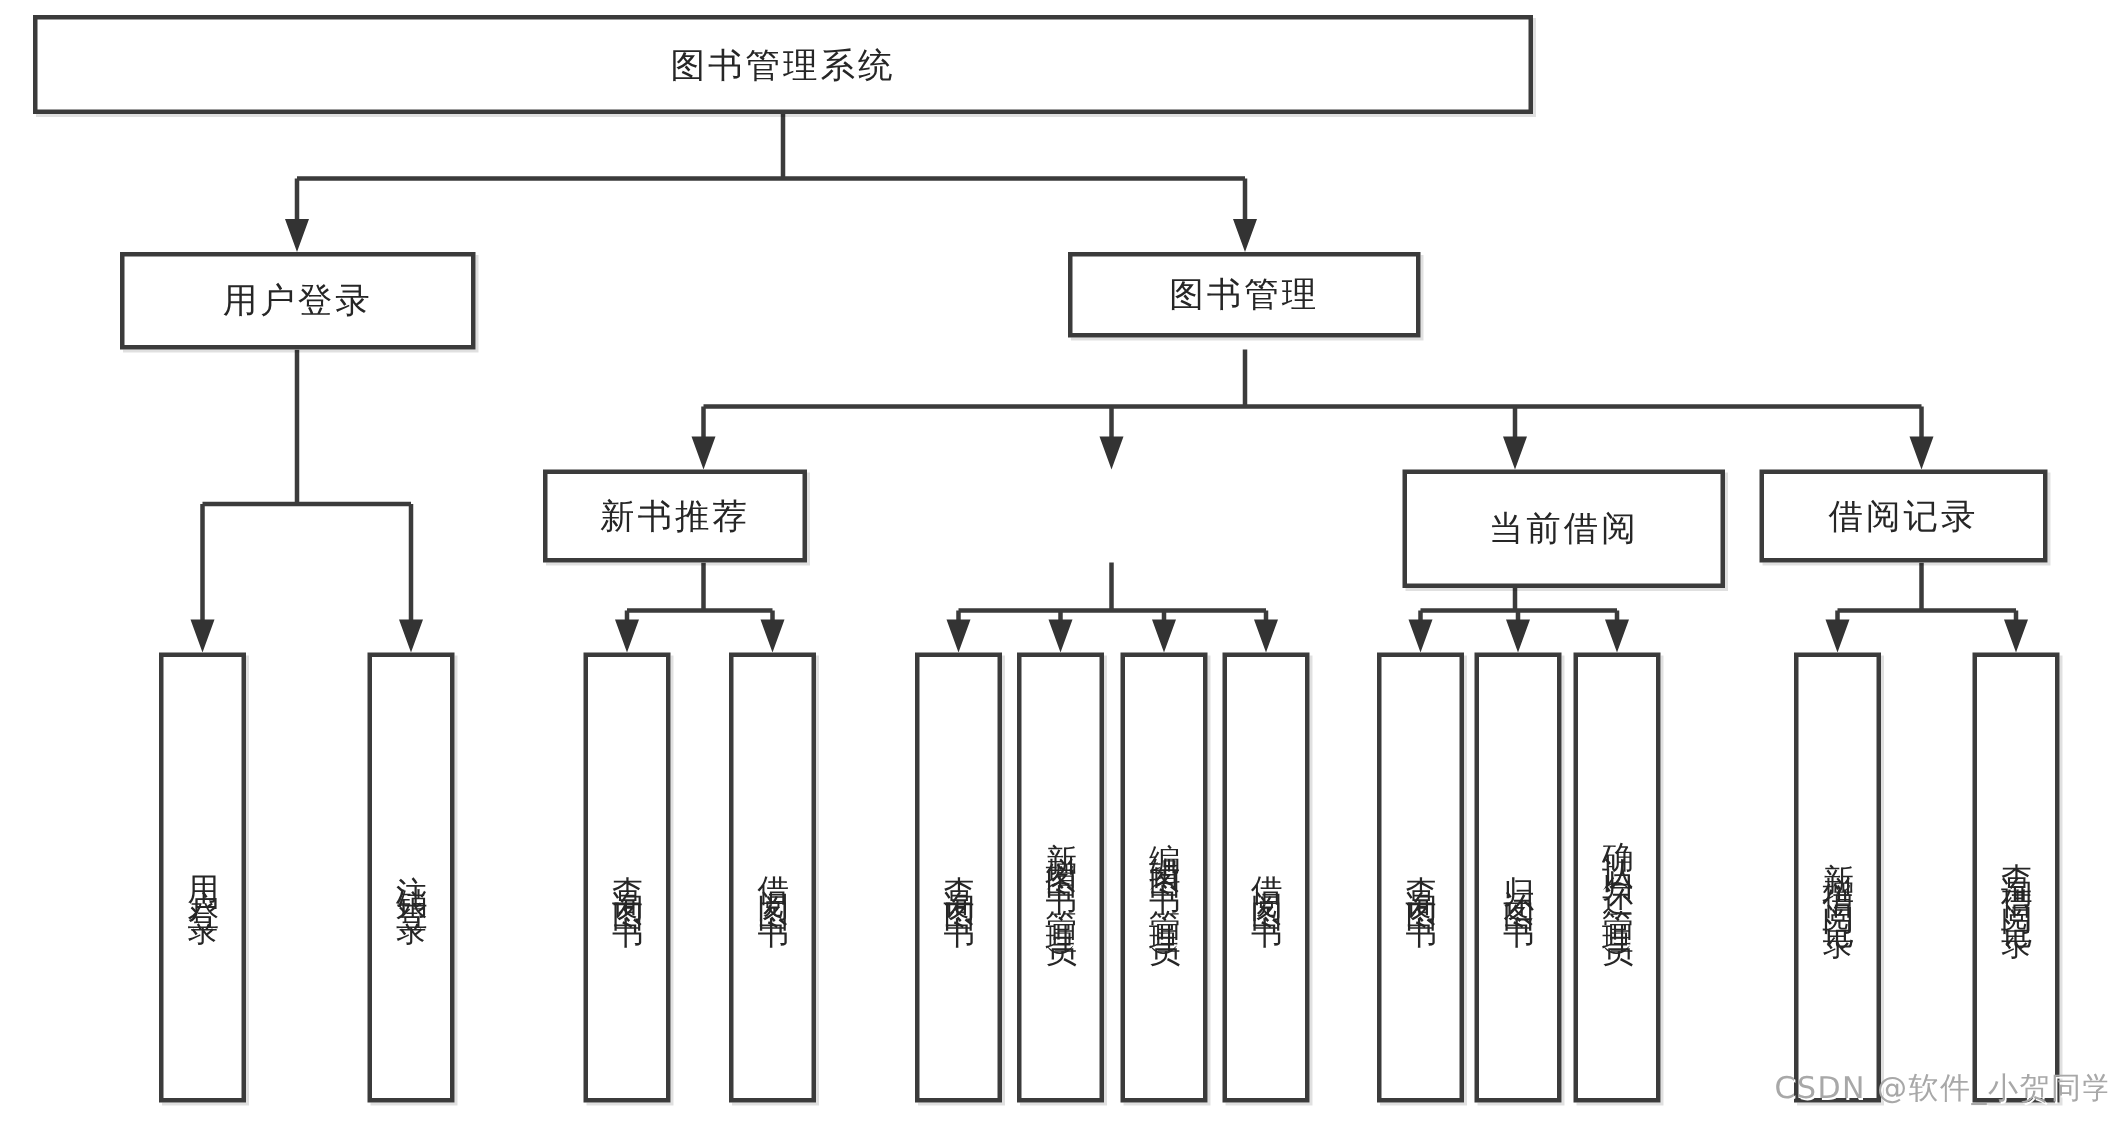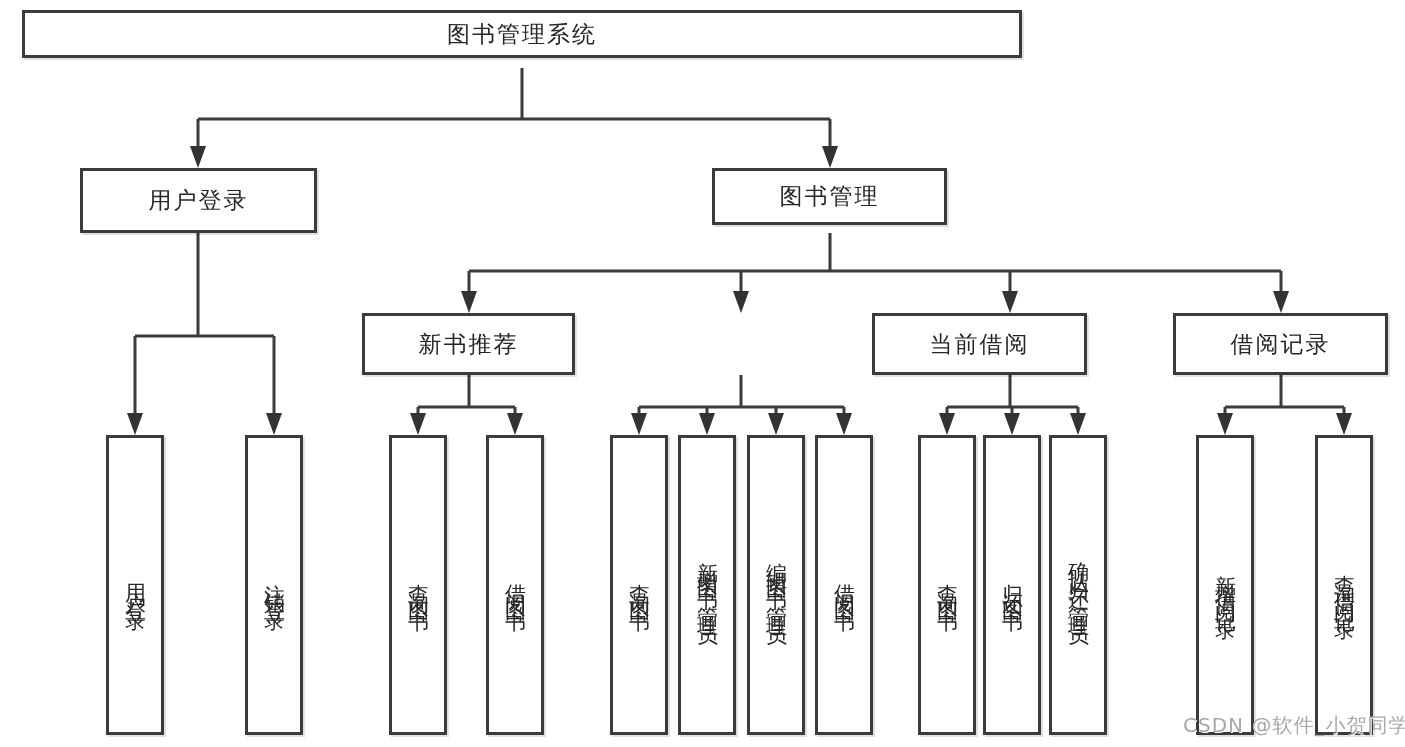--- a/index.html
+++ b/index.html
@@ -81,28 +81,28 @@
              M1002 291 H1018 L1010 313 Z  M1273 291 H1289 L1281 313 Z
              M127 413 H143 L135 435 Z  M266 413 H282 L274 435 Z
              M410 413 H426 L418 435 Z  M507 413 H523 L515 435 Z
              M631 413 H647 L639 435 Z  M699 413 H715 L707 435 Z
              M768 413 H784 L776 435 Z  M836 413 H852 L844 435 Z
              M939 413 H955 L947 435 Z  M1004 413 H1020 L1012 435 Z
              M1070 413 H1086 L1078 435 Z  M1217 413 H1233 L1225 435 Z
              M1336 413 H1352 L1344 435 Z"></path>
   </svg>
 
-  <div class="box hbox" style="left:22px; top:10px; width:1000px; height:48px;">图书管理系统</div>
+  <div class="box hbox" style="left:22px; top:10px; width:1000px; height:66px;">图书管理系统</div>
 
   <div class="box hbox" style="left:80px; top:168px; width:237px; height:65px;">用户登录</div>
   <div class="box hbox" style="left:712px; top:168px; width:235px; height:57px;">图书管理</div>
 
-  <div class="box hbox" style="left:362px; top:313px; width:213px; height:62px;">新书推荐</div>
-  <div class="box hbox" style="left:872px; top:313px; width:215px; height:62px;">当前借阅</div>
-  <div class="box hbox" style="left:1173px; top:313px; width:215px; height:62px;">借阅记录</div>
+  <div class="box hbox" style="left:362px; top:313px; width:176px; height:62px;">新书推荐</div>
+  <div class="box hbox" style="left:935px; top:313px; width:215px; height:79px;">当前借阅</div>
+  <div class="box hbox" style="left:1173px; top:313px; width:192px; height:62px;">借阅记录</div>
 
   <div class="box leaf" style="left:106px;">用户登录</div>
   <div class="box leaf" style="left:245px;">注销登录</div>
 
   <div class="box leaf" style="left:389px;">查询图书</div>
   <div class="box leaf" style="left:486px;">借阅图书</div>
 
   <div class="box leaf" style="left:610px;">查询图书</div>
   <div class="box leaf" style="left:678px;">新增图书（管理员）</div>
   <div class="box leaf" style="left:747px;">编辑图书（管理员）</div>

